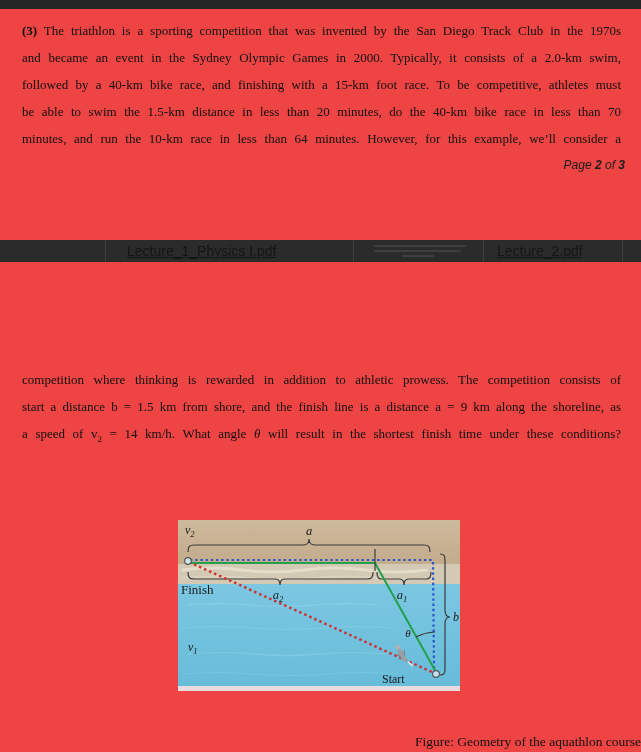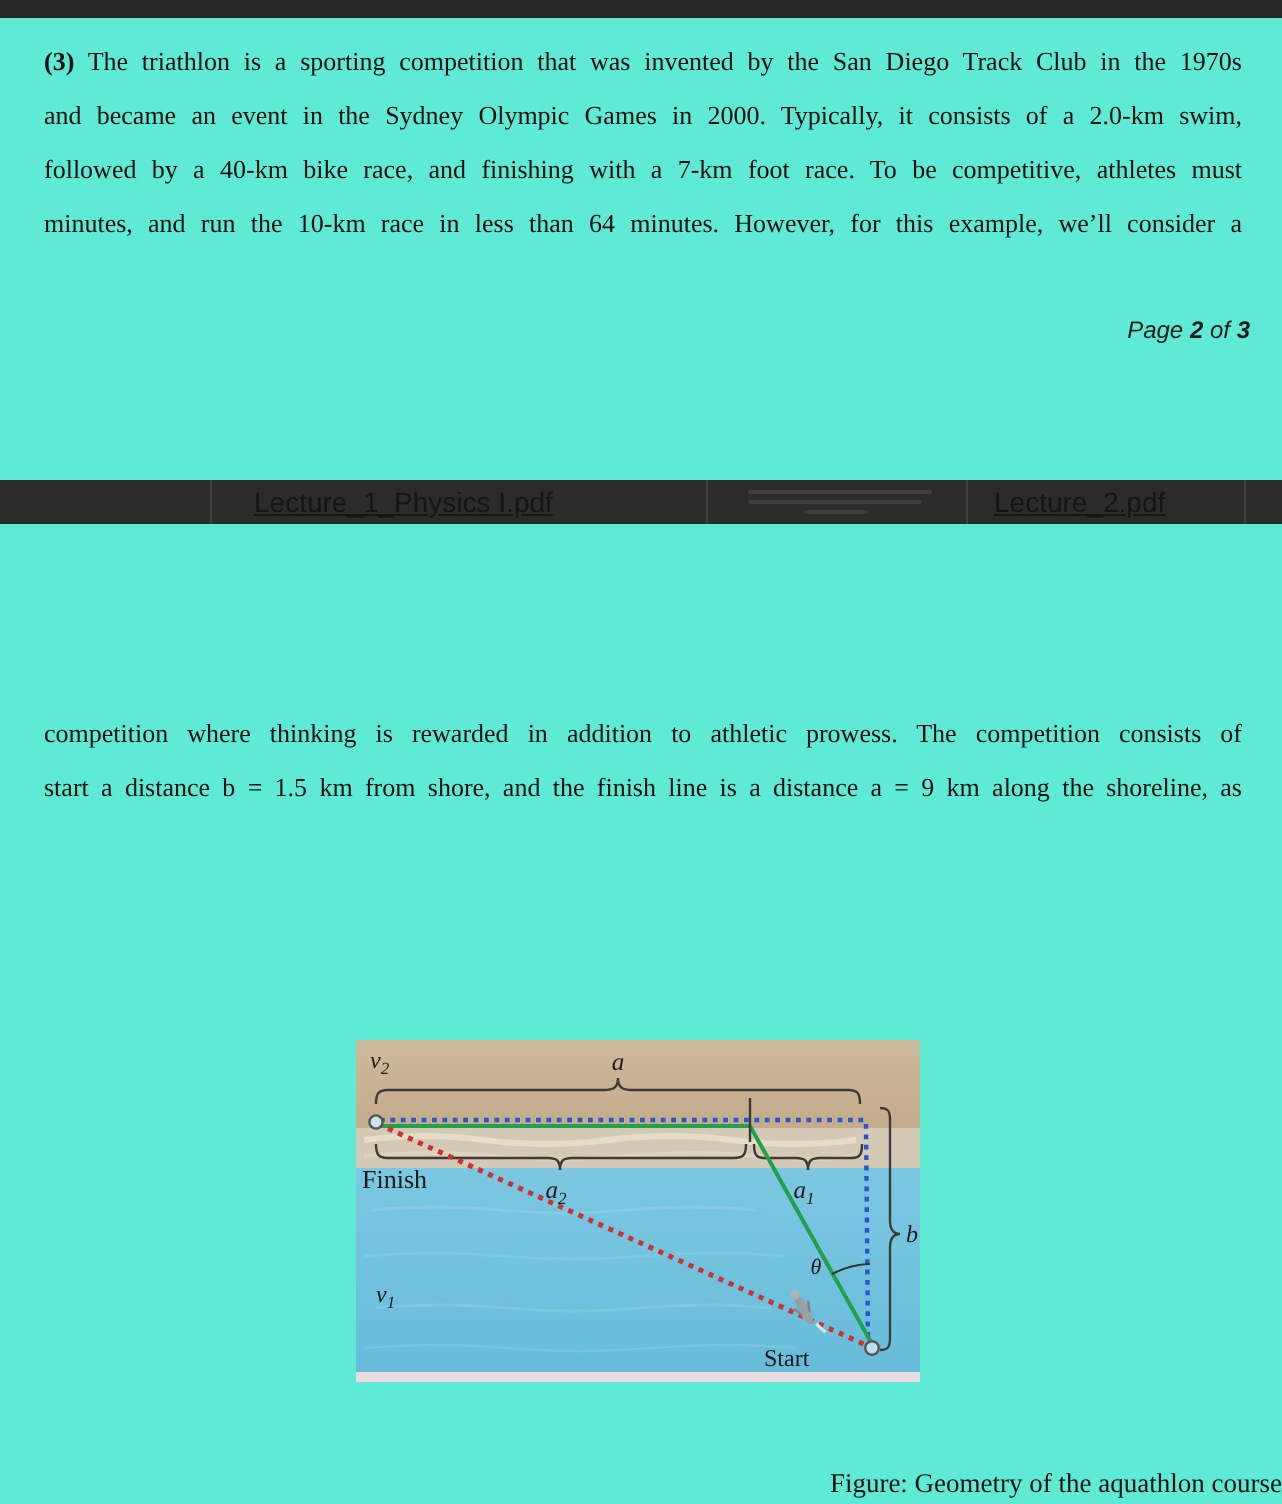--- a/index.html
+++ b/index.html
@@ -1,26 +1,26 @@
 <!DOCTYPE html>
 <html><head>
 <meta charset="utf-8">
 <style>
   html,body{margin:0;padding:0;}
   body{
     width:641px;height:752px;position:relative;overflow:hidden;
     background:#ffffff;font-family:"Liberation Serif",serif;
   }
   .top-strip{position:absolute;left:0;top:0;width:641px;height:9px;background:#262626;}
-  .page{position:absolute;left:0;width:641px;background:#5eead4;}
+  .page{position:absolute;left:0;width:641px;background:#ef4444;}
   .page1{top:9px;height:231px;}
   .page2{top:262px;height:490px;}
   .textblock{position:absolute;left:22px;width:599px;font-size:13px;line-height:27px;color:#101010;}
   .tb1{top:8px;}
-  .tb2{top:91px;}
+  .tb2{top:104px;}
   .text-line{text-align:justify;text-align-last:justify;white-space:nowrap;}
   .text-line sub{font-size:0.68em;line-height:0;}
   .page-footer{
     position:absolute;right:16px;top:149px;
     font-family:"Liberation Sans",sans-serif;font-size:12px;color:#1c1c1c;font-style:italic;
   }
   .tabbar{position:absolute;left:0;top:240px;width:641px;height:22px;background:#2b2b2b;}
   .tabbar .sep{position:absolute;top:0;width:1px;height:22px;background:#3f3f3f;}
   .sep1{left:105px;}.sep2{left:353px;}.sep3{left:483px;}.sep4{left:622px;}
   .file-link{
@@ -43,21 +43,22 @@
 </style>
 </head>
 <body>
 
 <div class="top-strip"></div>
 
 <section class="page page1">
   <div class="textblock tb1">
       <div class="text-line"><strong>(3)</strong> The triathlon is a sporting competition that was invented by the San Diego Track Club in the 1970s</div>
       <div class="text-line">and became an event in the Sydney Olympic Games in 2000. Typically, it consists of a 2.0-km swim,</div>
-      <div class="text-line">followed by a 40-km bike race, and finishing with a 7-km foot race. To be competitive, athletes must</div>
+      <div class="text-line">followed by a 40-km bike race, and finishing with a 15-km foot race. To be competitive, athletes must</div>
+      <div class="text-line">be able to swim the 1.5-km distance in less than 20 minutes, do the 40-km bike race in less than 70</div>
       <div class="text-line">minutes, and run the 10-km race in less than 64 minutes. However, for this example, we’ll consider a</div>
     </div>
   <div class="page-footer">Page <strong>2</strong> of <strong>3</strong></div>
 </section>
 
 <div class="tabbar">
   <div class="sep sep1"></div>
   <a class="file-link link1">Lecture_1_Physics I.pdf</a>
   <div class="sep sep2"></div>
   <div class="ghost">
@@ -67,20 +68,21 @@
   </div>
   <div class="sep sep3"></div>
   <a class="file-link link2">Lecture_2.pdf</a>
   <div class="sep sep4"></div>
 </div>
 
 <section class="page page2">
   <div class="textblock tb2">
       <div class="text-line">competition where thinking is rewarded in addition to athletic prowess. The competition consists of</div>
       <div class="text-line">start a distance b = 1.5 km from shore, and the finish line is a distance a = 9 km along the shoreline, as</div>
+      <div class="text-line">a speed of v<sub>2</sub> = 14 km/h. What angle <em>θ</em> will result in the shortest finish time under these conditions?</div>
     </div>
 
   <svg class="figure-svg" width="282" height="171" viewBox="0 0 282 171" xmlns="http://www.w3.org/2000/svg">
     <defs>
       <linearGradient id="sandg" x1="0" y1="0" x2="0" y2="1">
         <stop offset="0" stop-color="#cdb99c"></stop>
           <stop offset="1" stop-color="#c3ab8b"></stop>
       </linearGradient>
       <linearGradient id="waterg" x1="0" y1="0" x2="0" y2="1">
         <stop offset="0" stop-color="#7cc7e2"></stop>

